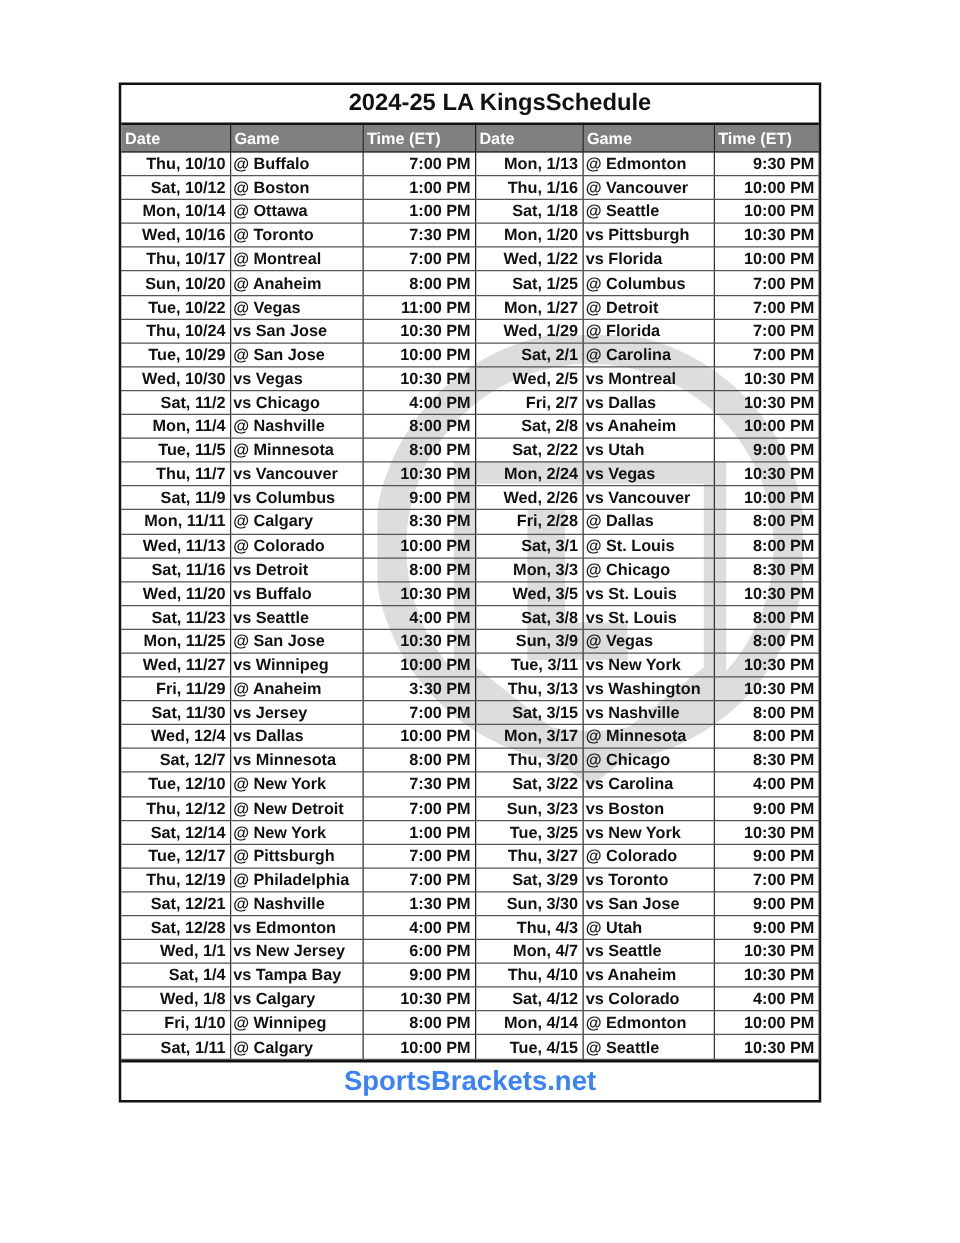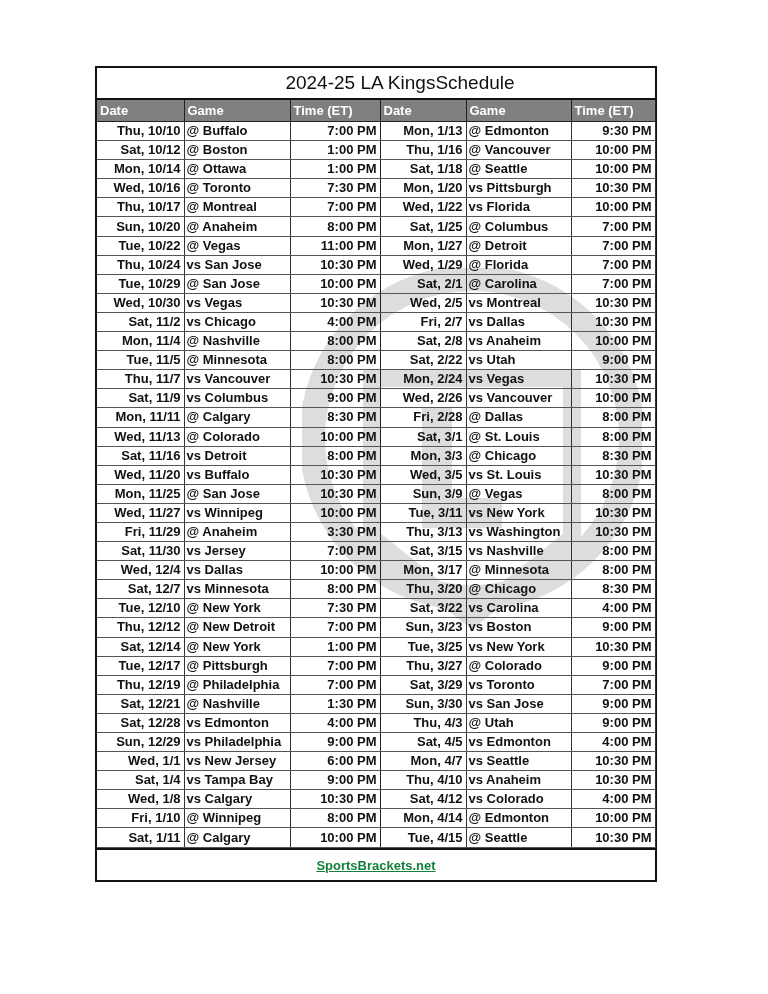--- a/index.html
+++ b/index.html
@@ -1,27 +1,27 @@
 <!DOCTYPE html>
 <html><head>
 <meta charset="utf-8">
 <style>
   html, body { margin:0; padding:0; background:#ffffff; }
   body { width:768px; height:994px; position:relative; font-family:"Liberation Sans", sans-serif; }
   .sheet { position:absolute; left:95px; top:66px; width:558px; border:2px solid #111; box-sizing:content-box; background:#fff; }
   .watermark { position:absolute; left:205px; top:200px; width:340px; height:380px; pointer-events:none; opacity:0.13; }
-  .title { height:30px; line-height:30px; text-align:center; font-weight:normal; font-size:19px; color:#111; border-bottom:2px solid #111; position:relative; z-index:1;padding-left:48px; }
+  .title { height:30px; line-height:30px; text-align:center; font-weight:bold; font-size:19px; color:#111; border-bottom:2px solid #111; position:relative; z-index:1;padding-left:48px; }
   table { border-collapse:collapse; width:558px; table-layout:fixed; position:relative; z-index:1; }
   th { background:#808080; color:#fff; font-weight:bold; font-size:13px; text-align:left; padding:0 3px; height:21px; border-right:1px solid #222; border-bottom:1px solid #222; }
   td { font-size:13px; font-weight:bold; color:#111; height:18.1px; line-height:18px; padding:0 3px; border-right:1px solid #333; border-bottom:1px solid #555; white-space:nowrap; overflow:hidden; }
   td.date, td.time { text-align:right; }
   td.game { text-align:left; padding-left:2px; }
   td.sep, th.sep { border-right:1px solid #222; }
   .footer { height:30px; line-height:30px; text-align:center; border-top:2px solid #111; position:relative; z-index:1; }
-  .footer a { font-size:13px; font-weight:bold; color:#15803d; text-decoration:underline; }
+  .footer a { font-size:22px; font-weight:bold; color:#3b82f6; }
 </style>
 </head>
 <body>
 
 <div class="sheet">
   <svg class="watermark" viewBox="0 0 340 380">
     <circle cx="170" cy="170" r="160" fill="none" stroke="#000" stroke-width="26"></circle>
     <path d="M70 110 L270 110 L270 270 L170 350 L70 270 Z" fill="none" stroke="#000" stroke-width="18"></path>
     <rect x="120" y="140" width="30" height="120" fill="#000"></rect>
     <rect x="120" y="230" width="80" height="30" fill="#000"></rect>
@@ -195,20 +195,28 @@
         </tr>
         <tr>
           <td class="date">Wed, 11/20</td>
           <td class="game">vs Buffalo</td>
           <td class="time sep">10:30 PM</td>
           <td class="date">Wed, 3/5</td>
           <td class="game">vs St. Louis</td>
           <td class="time">10:30 PM</td>
         </tr>
         <tr>
+          <td class="date">Sat, 11/23</td>
+          <td class="game">vs Seattle</td>
+          <td class="time sep">4:00 PM</td>
+          <td class="date">Sat, 3/8</td>
+          <td class="game">vs St. Louis</td>
+          <td class="time">8:00 PM</td>
+        </tr>
+        <tr>
           <td class="date">Mon, 11/25</td>
           <td class="game">@ San Jose</td>
           <td class="time sep">10:30 PM</td>
           <td class="date">Sun, 3/9</td>
           <td class="game">@ Vegas</td>
           <td class="time">8:00 PM</td>
         </tr>
         <tr>
           <td class="date">Wed, 11/27</td>
           <td class="game">vs Winnipeg</td>
@@ -299,28 +307,20 @@
         </tr>
         <tr>
           <td class="date">Sat, 12/28</td>
           <td class="game">vs Edmonton</td>
           <td class="time sep">4:00 PM</td>
           <td class="date">Thu, 4/3</td>
           <td class="game">@ Utah</td>
           <td class="time">9:00 PM</td>
         </tr>
         <tr>
-          <td class="date">Sun, 12/29</td>
-          <td class="game">vs Philadelphia</td>
-          <td class="time sep">9:00 PM</td>
-          <td class="date">Sat, 4/5</td>
-          <td class="game">vs Edmonton</td>
-          <td class="time">4:00 PM</td>
-        </tr>
-        <tr>
           <td class="date">Wed, 1/1</td>
           <td class="game">vs New Jersey</td>
           <td class="time sep">6:00 PM</td>
           <td class="date">Mon, 4/7</td>
           <td class="game">vs Seattle</td>
           <td class="time">10:30 PM</td>
         </tr>
         <tr>
           <td class="date">Sat, 1/4</td>
           <td class="game">vs Tampa Bay</td>

